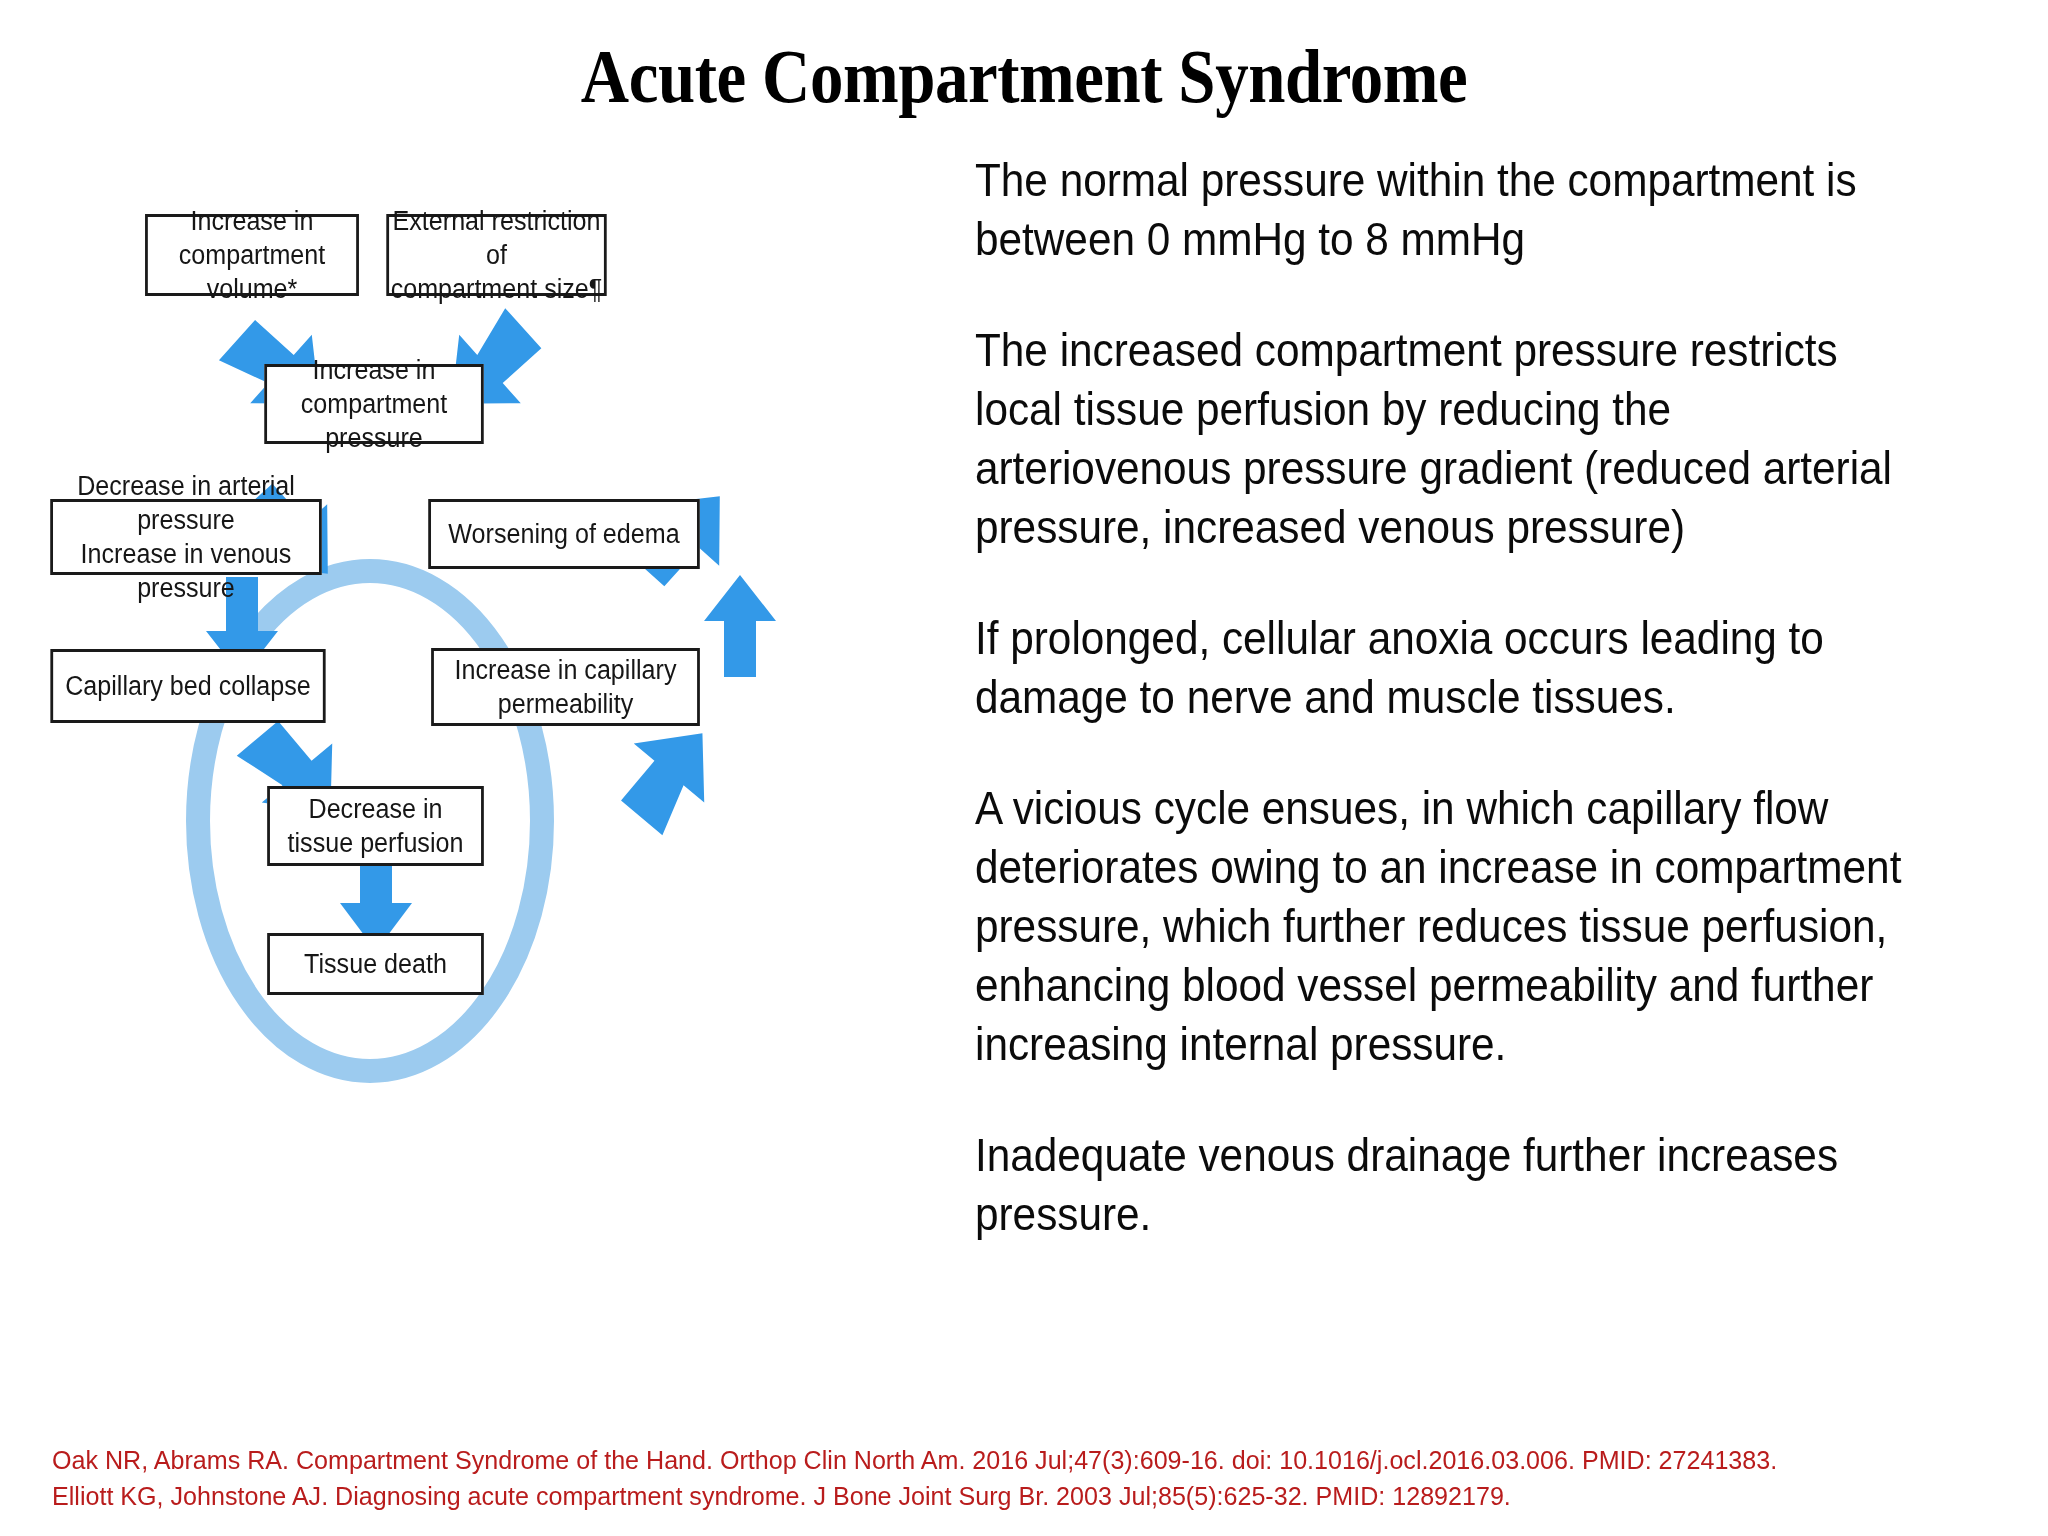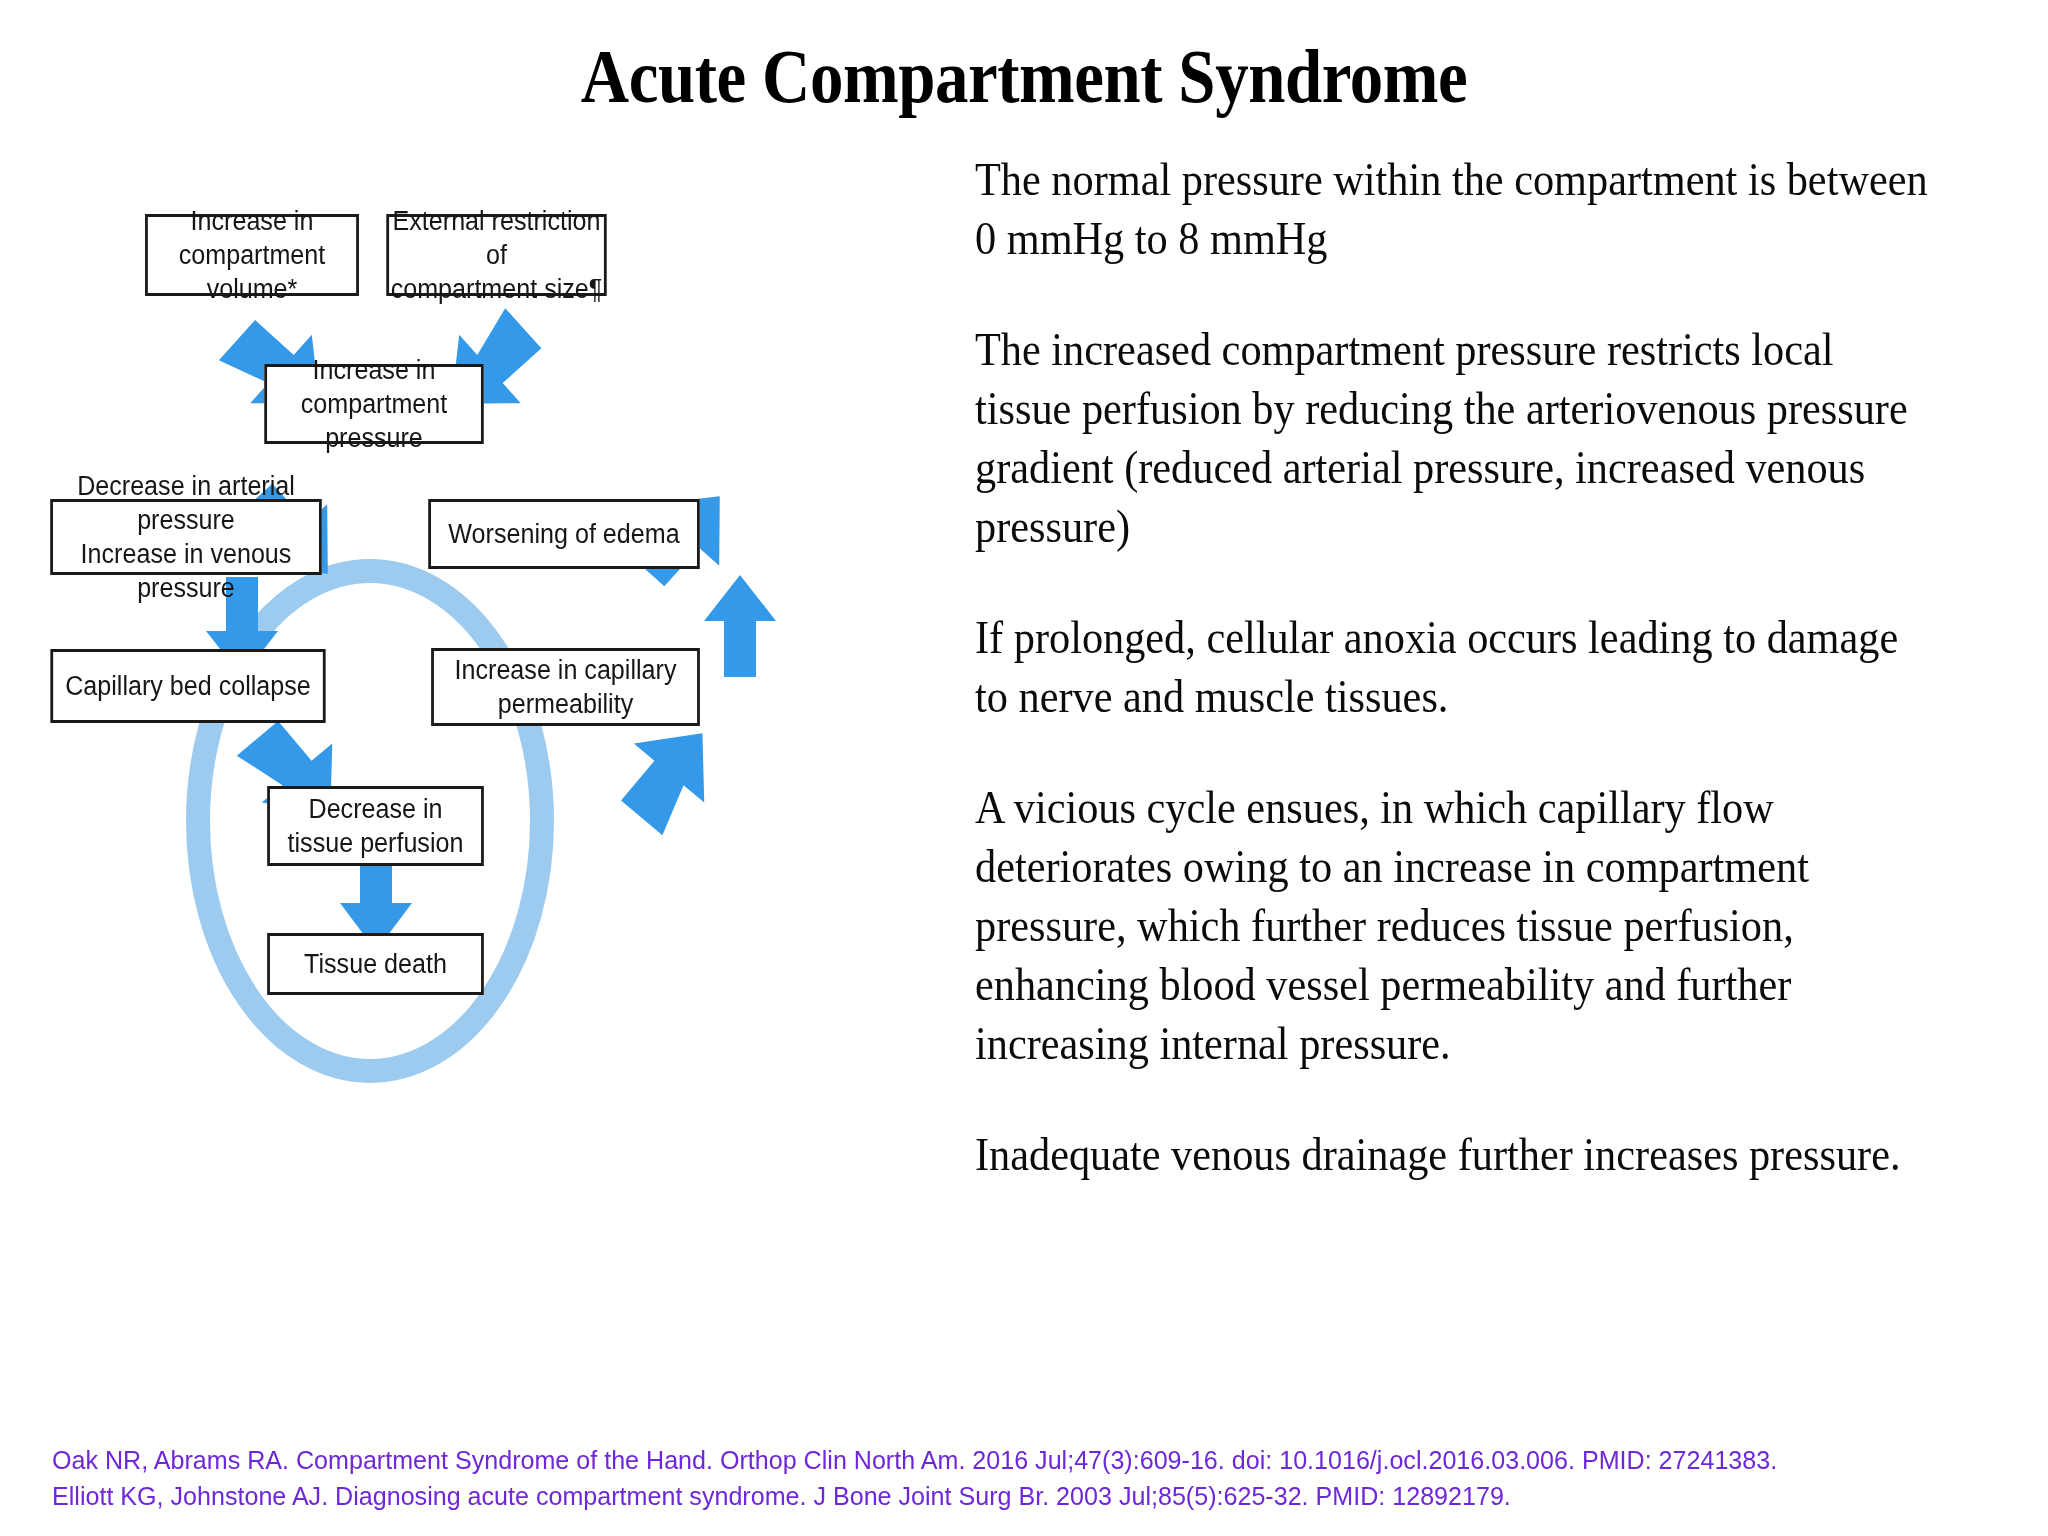--- a/index.html
+++ b/index.html
@@ -65,42 +65,42 @@
     z-index: 5;
   }
   .node span { display: block; }
 
   
   #body-text {
     position: absolute;
     left: 975px;
     top: 150px;
     width: 1060px;
-    font-family: Liberation Serif, serif;
+    font-family: Liberation Sans, sans-serif;
     font-size: 47px;
     line-height: 59px;
     color: #0b0b0b;
   }
   #body-text p {
     margin: 0 0 52px 0;
     transform: scaleX(0.90);
     transform-origin: 0 50%;
   }
   #body-text p:last-child { margin-bottom: 0; }
 
   
   #footer {
     position: absolute;
     left: 52px;
     top: 1442px;
     width: 1990px;
     font-family: "Liberation Sans", sans-serif;
     font-size: 26px;
     line-height: 36px;
-    color: #6d28d9;
+    color: #b91c1c;
   }
   #footer div {
     transform: scaleX(0.965);
     transform-origin: 0 50%;
     white-space: nowrap;
   }
 </style>
 </head>
 <body>
 

